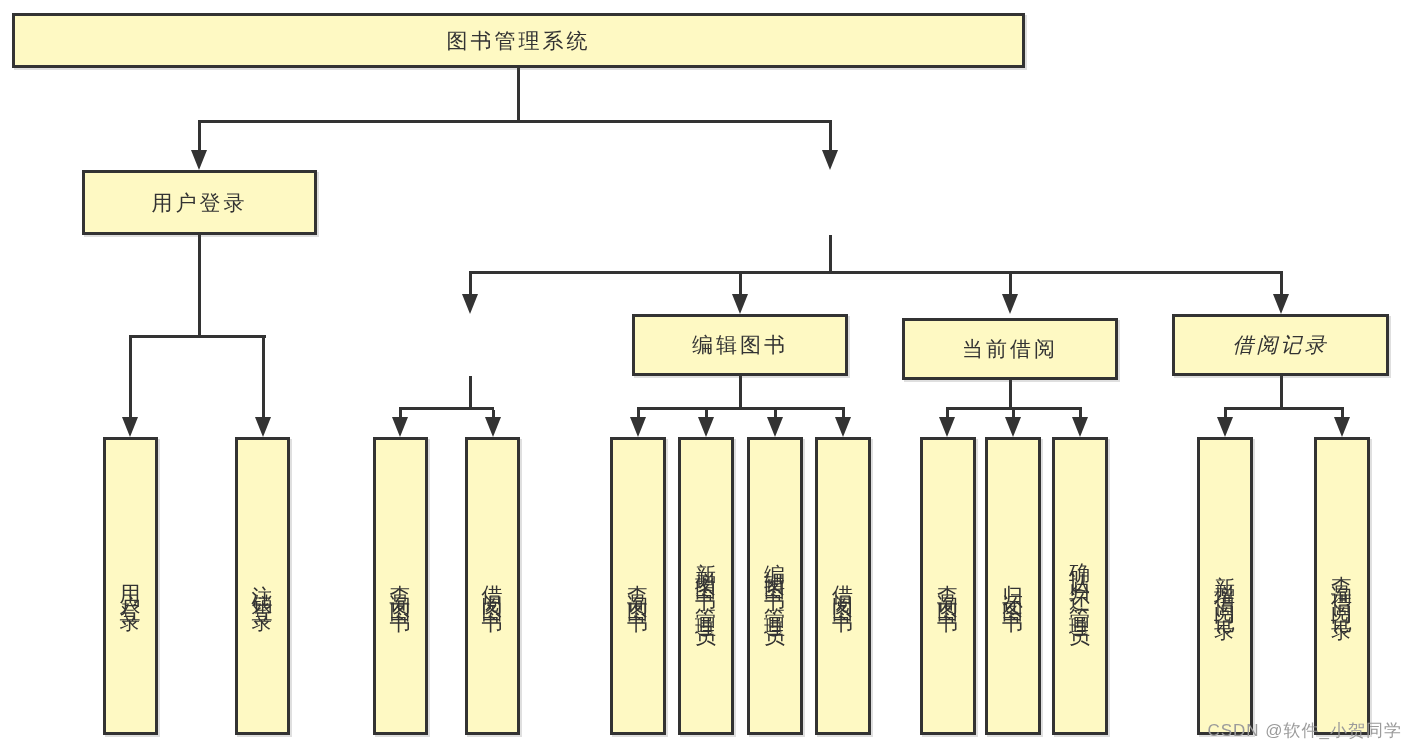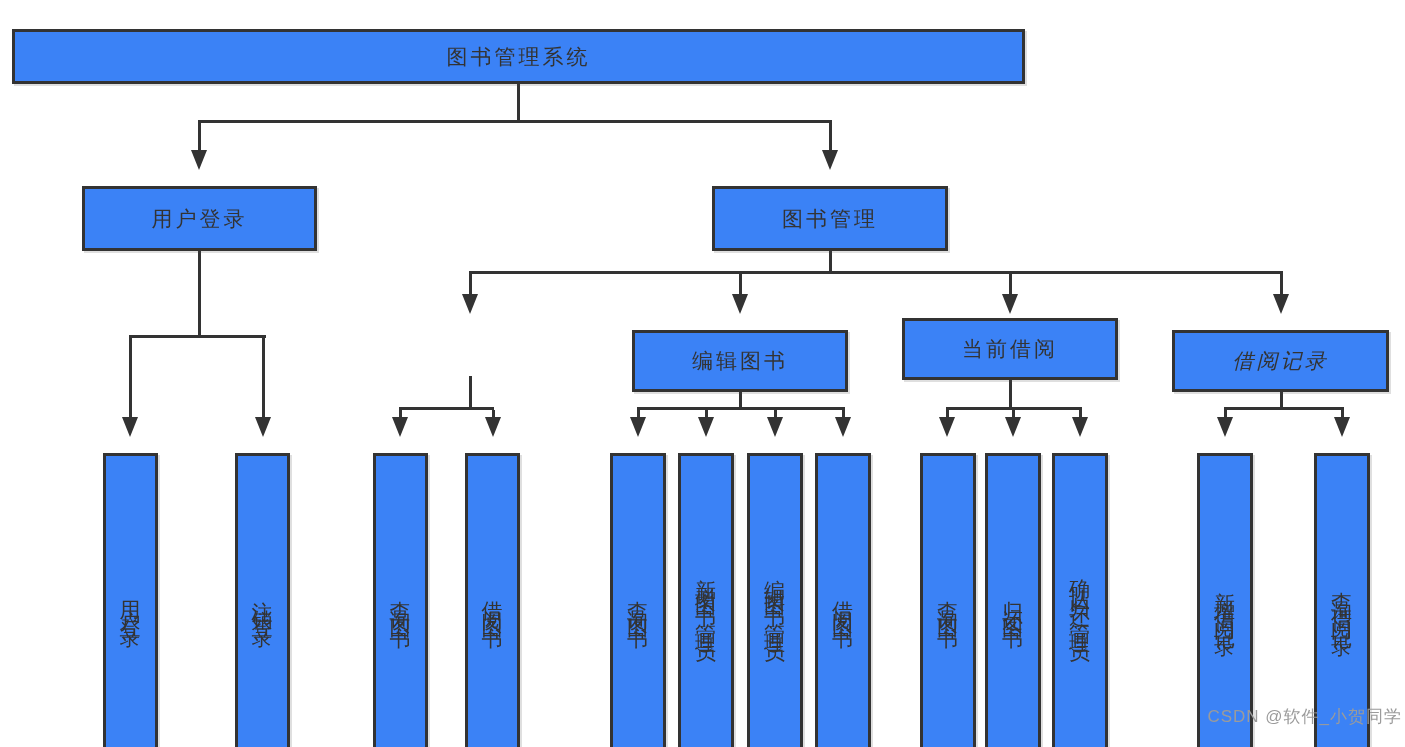--- a/index.html
+++ b/index.html
@@ -13,30 +13,29 @@
     width: 1405px;
     height: 747px;
     background: #ffffff;
     overflow: hidden;
     color: #333333;
   }
   .box {
     position: absolute;
     box-sizing: border-box;
     border: 3px solid #333333;
-    background: #3b82f6;
+    background: #fef9c3;
     display: flex;
     align-items: center;
     justify-content: center;
     font-size: 21px;
     letter-spacing: 3px;
     color: #333333;
     box-shadow: 2px 2px 0 rgba(80,80,80,0.18);
     z-index: 2;
-    margin-top: 16px;
   }
   .leaf {
     writing-mode: vertical-lr;
     text-orientation: mixed;
     letter-spacing: 9px;
     line-height: 1;
   }
   .v-line, .h-line {
     position: absolute;
     background: #333333;
@@ -49,42 +48,41 @@
     width: 0;
     height: 0;
     border-left: 8px solid transparent;
     border-right: 8px solid transparent;
     border-top: 20px solid #333333;
     z-index: 1;
   }
   .watermark {
     position: absolute;
     right: 3px;
-    bottom: 19px;
+    bottom: 5px;
     font-size: 17px;
     letter-spacing: 1px;
     color: #9b9b9b;
     z-index: 3;
   }
 </style>
 </head>
 <body>
 
 <div class="canvas">
 
   <div class="box" style="left:12px; top:13px; width:1013px; height:55px;">图书管理系统</div>
 
   <div class="box" style="left:82px; top:170px; width:235px; height:65px;">用户登录</div>
 
-  <div class="box" style="left:712px; top:170px; width:236px; height:65px;">图书管理</div>
 
 
   <div class="box" style="left:632px; top:314px; width:216px; height:62px;">编辑图书</div>
 
-  <div class="box" style="left:902px; top:302px; width:216px; height:62px;text-align:center;">当前借阅</div>
+  <div class="box" style="left:902px; top:318px; width:216px; height:62px;text-align:center;">当前借阅</div>
 
   <div class="box" style="left:1172px; top:314px; width:217px; height:62px;font-style:italic;">借阅记录</div>
 
   <div class="box leaf" style="left:103px; top:437px; width:55px; height:298px;">用户登录</div>
   <div class="box leaf" style="left:235px; top:437px; width:55px; height:298px;">注销登录</div>
 
   <div class="box leaf" style="left:373px; top:437px; width:55px; height:298px;">查询图书</div>
   <div class="box leaf" style="left:465px; top:437px; width:55px; height:298px;">借阅图书</div>
 
   <div class="box leaf" style="left:610px; top:437px; width:56px; height:298px;">查询图书</div>

